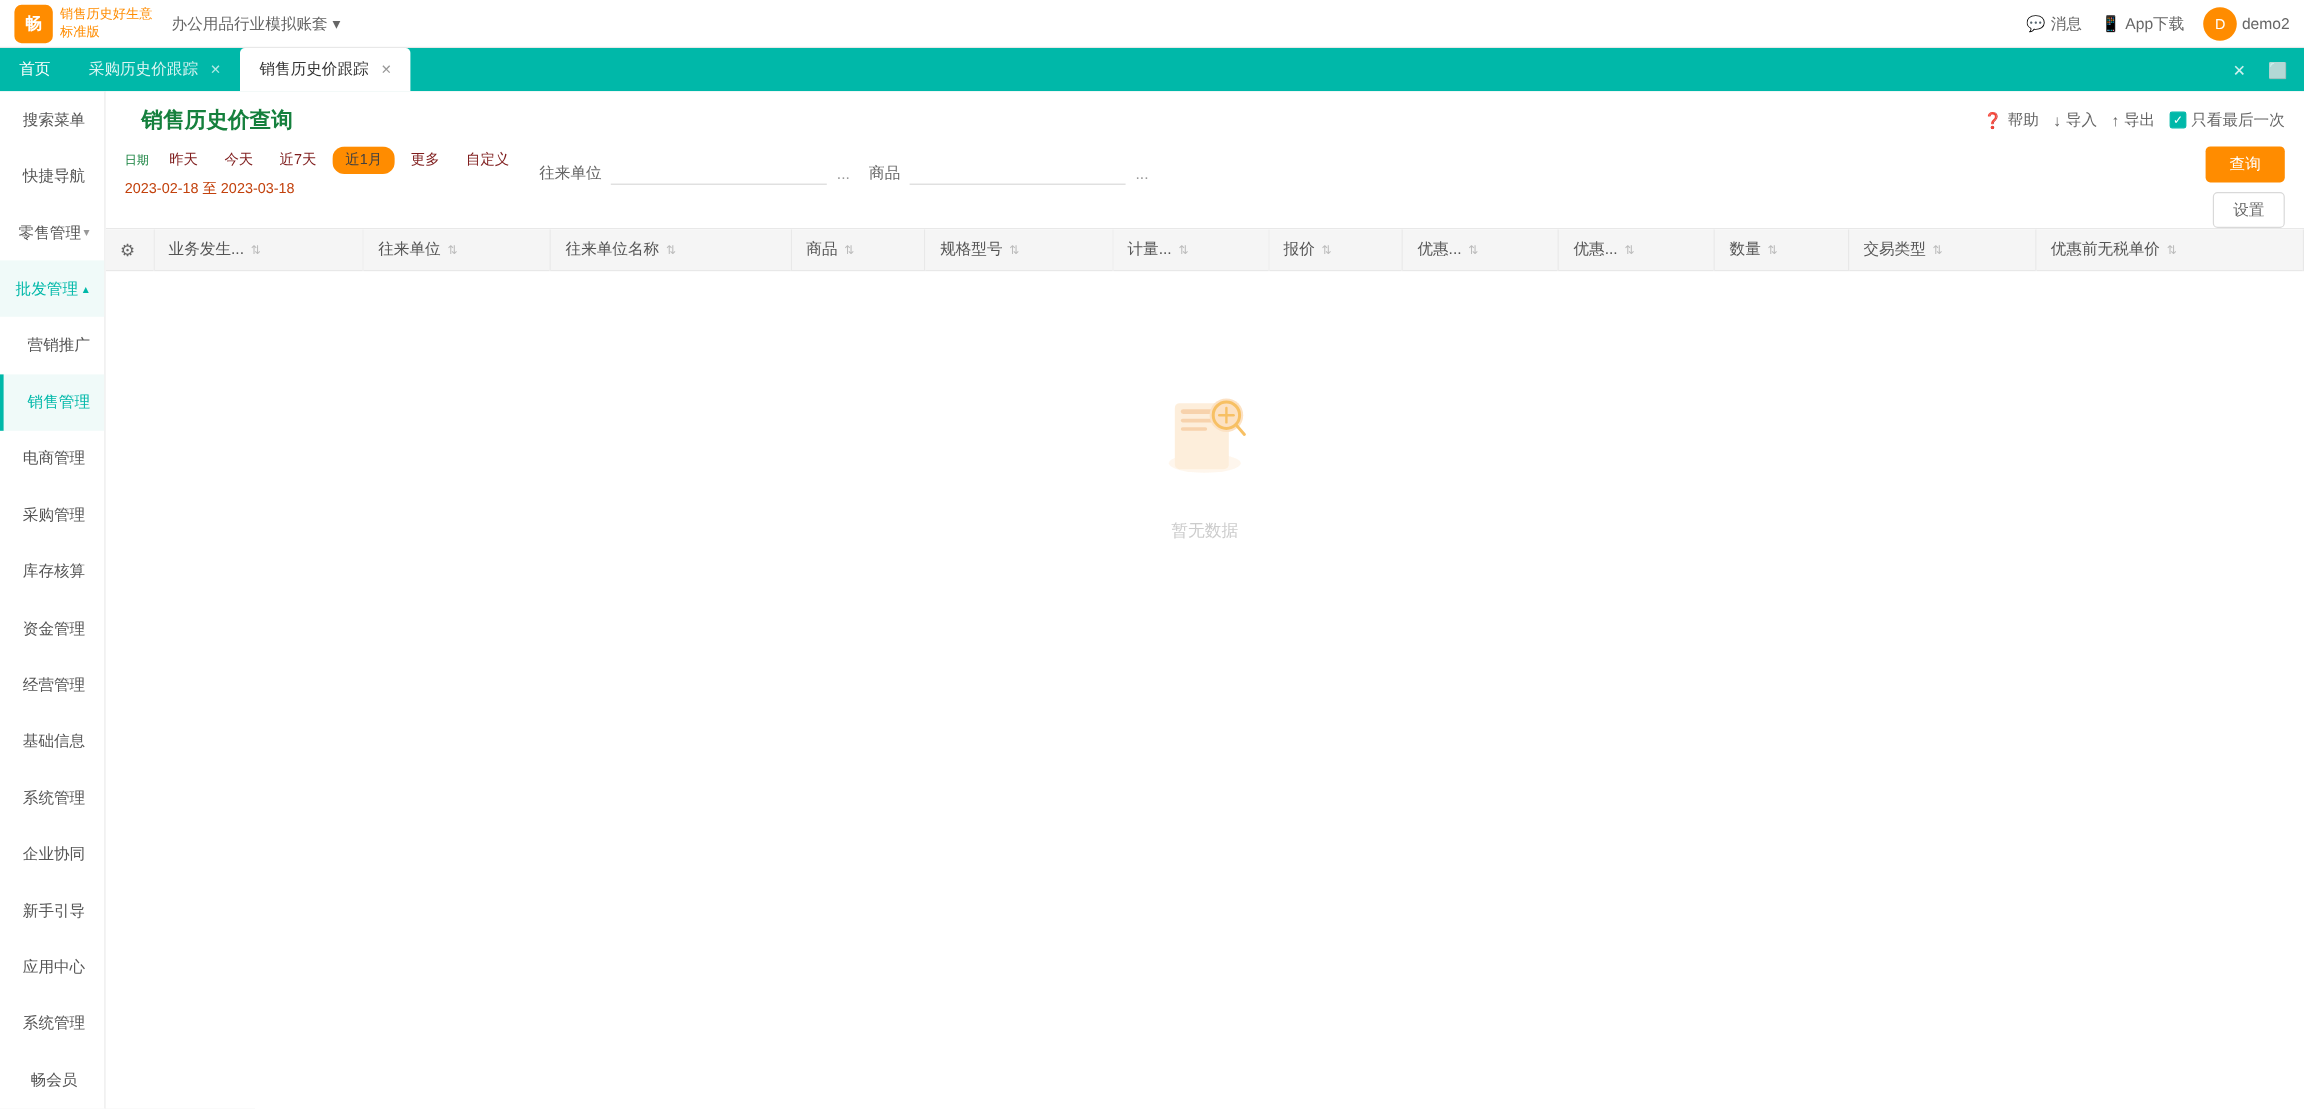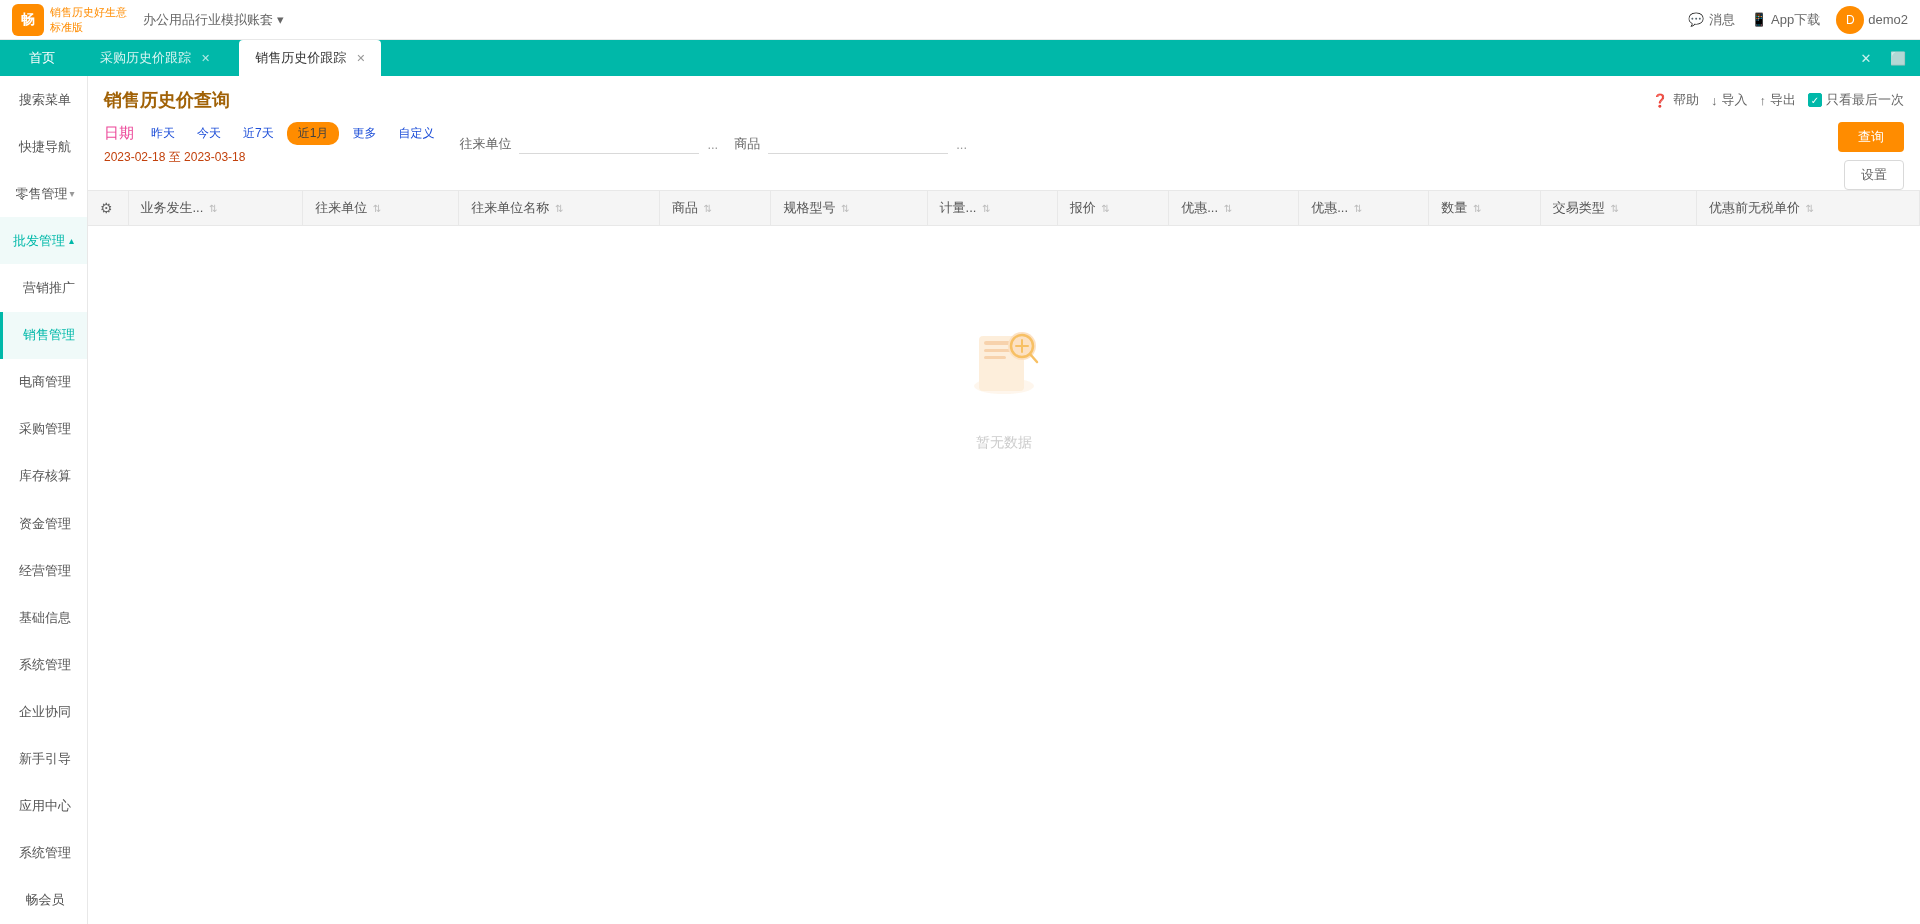--- a/index.html
+++ b/index.html
@@ -11,21 +11,21 @@
     .logo-area { display: flex; align-items: center; gap: 6px; }
     .logo-icon { width: 32px; height: 32px; background: #ff8c00; border-radius: 6px; display: flex; align-items: center; justify-content: center; color: white; font-size: 14px; font-weight: bold; }
     .logo-text { font-size: 11px; color: #ff8c00; line-height: 1.3; }
     .app-selector { display: flex; align-items: center; gap: 4px; color: #666; font-size: 13px; cursor: pointer; padding: 4px 8px; border-radius: 4px; }
     .top-bar-right { display: flex; align-items: center; gap: 16px; color: #666; font-size: 13px; }
     .top-bar-btn { display: flex; align-items: center; gap: 4px; cursor: pointer; }
     .avatar { width: 28px; height: 28px; border-radius: 50%; background: #ff8c00; display: flex; align-items: center; justify-content: center; color: white; font-size: 12px; }
 
     
     .tab-bar { height: 36px; background: #00b8a9; display: flex; align-items: center; padding: 0 0; }
-    .tab-item { height: 36px; display: flex; align-items: center; padding: 0 16px; cursor: pointer; color: rgba(255,255,255,0.85); font-size: 13px; gap: 6px; position: relative; margin-left: 13px; }
+    .tab-item { height: 36px; display: flex; align-items: center; padding: 0 16px; cursor: pointer; color: rgba(255,255,255,0.85); font-size: 13px; gap: 6px; position: relative; }
     .tab-item.active { background: #fff; color: #333; border-radius: 4px 4px 0 0; }
     .tab-item.home { color: white; font-weight: 500; }
     .tab-close { font-size: 11px; color: rgba(255,255,255,0.7); cursor: pointer; margin-left: 4px; }
     .tab-item.active .tab-close { color: #999; }
     .tab-actions { margin-left: auto; display: flex; align-items: center; gap: 4px; padding-right: 8px; }
     .tab-action-btn { width: 28px; height: 28px; display: flex; align-items: center; justify-content: center; color: rgba(255,255,255,0.8); cursor: pointer; border-radius: 3px; }
 
     
     .main-layout { flex: 1; display: flex; overflow: hidden; }
 
@@ -37,29 +37,29 @@
     .sidebar-arrow { font-size: 10px; color: #999; margin-left: 2px; }
     .sidebar-group-label { height: 48px; display: flex; align-items: center; justify-content: center; color: #00b8a9; font-size: 13px; font-weight: 500; cursor: pointer; background: #f0faf9; }
     .sidebar-group-label .arrow { margin-left: 4px; font-size: 10px; }
 
     
     .content-area { flex: 1; display: flex; flex-direction: column; background: #f5f5f5; overflow: hidden; }
 
     
     .page-header { background: #fff; padding: 12px 16px 0; border-bottom: 1px solid #e8e8e8; }
     .page-title-row { display: flex; align-items: center; justify-content: space-between; margin-bottom: 10px; }
-    .page-title { font-size: 18px; font-weight: 600; color: #a16207; }
+    .page-title { font-size: 18px; font-weight: 600; color: #15803d; margin-left: 14px; }
     .page-actions { display: flex; align-items: center; gap: 12px; color: #666; font-size: 13px; }
     .page-action-item { display: flex; align-items: center; gap: 4px; cursor: pointer; }
     .checkbox-item { display: flex; align-items: center; gap: 4px; }
     .checkbox-box { width: 14px; height: 14px; border: 1px solid #00b8a9; background: #00b8a9; display: flex; align-items: center; justify-content: center; border-radius: 2px; }
     .checkbox-box .check { color: white; font-size: 10px; }
-    .filter-label { color: #ec4899; font-size: 15px; }
+    .filter-label { color: #15803d; font-size: 10px; }
     .date-btns { display: flex; align-items: center; gap: 4px; }
-    .date-btn { padding: 2px 8px; border-radius: 3px; cursor: pointer; font-size: 12px; color: #1d4ed8; border: 1px solid transparent; }
+    .date-btn { padding: 2px 8px; border-radius: 3px; cursor: pointer; font-size: 12px; color: #7f1d1d; border: 1px solid transparent; }
     .date-btn.active { background: #ff8c00; color: #404040; border-radius: 10px; padding: 2px 10px; }
     .date-range { color: #c2410c; font-size: 12px; }
     .filter-input-group { display: flex; align-items: center; gap: 8px; }
     .filter-input-label { color: #666; font-size: 13px; }
     .filter-input { border: none; border-bottom: 1px solid #d9d9d9; outline: none; padding: 2px 4px; font-size: 13px; min-width: 120px; color: #333; background: transparent; }
     .filter-dots { color: #999; font-size: 13px; cursor: pointer; }
 
     
     .table-container { flex: 1; background: #fff; margin: 0; overflow: auto; }
     .data-table { width: 100%; border-collapse: collapse; }

